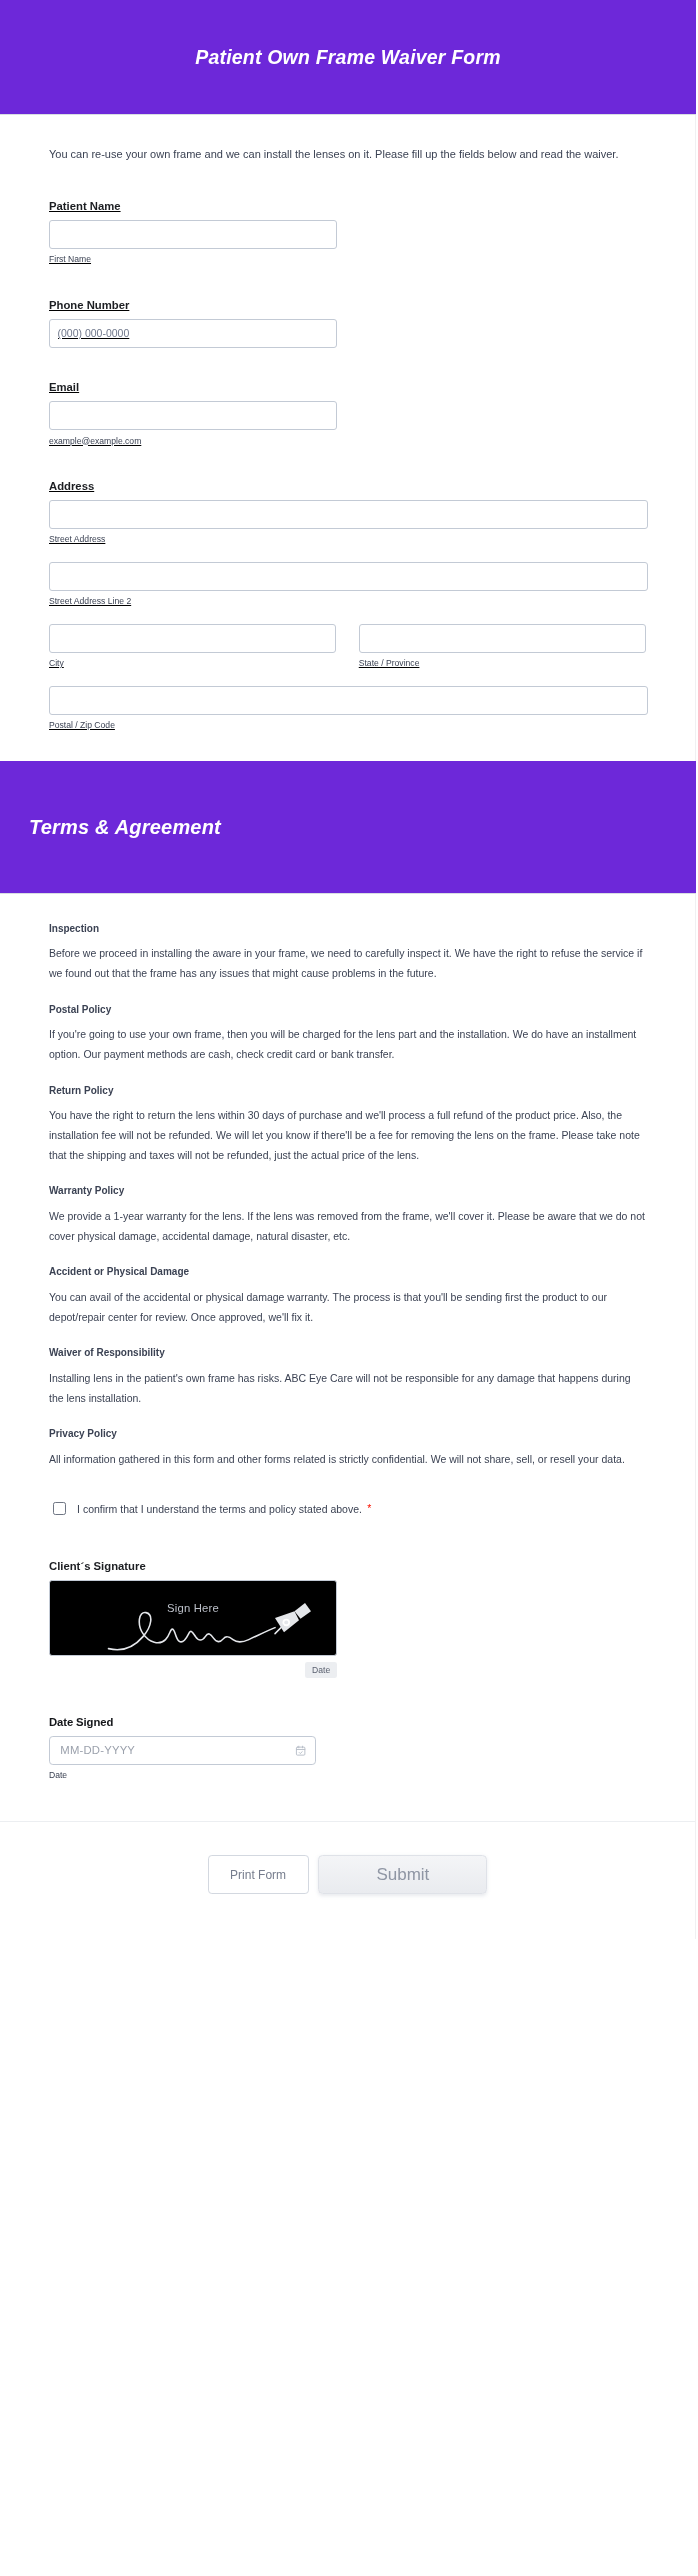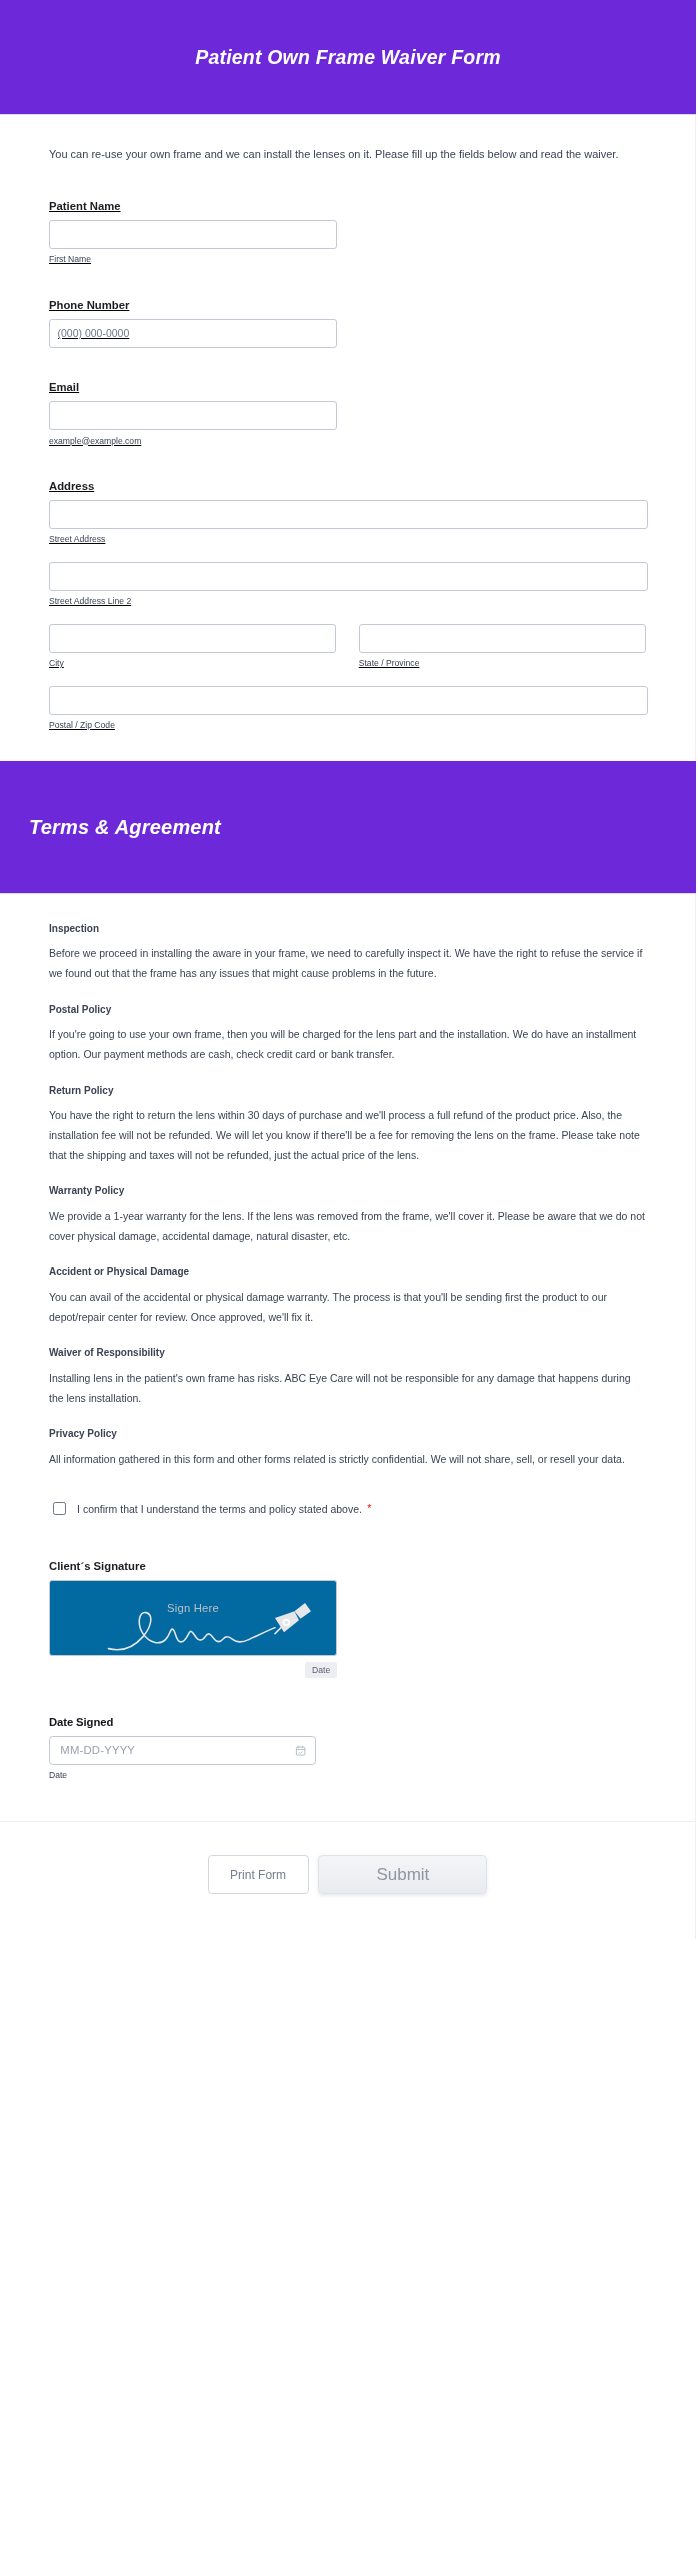--- a/index.html
+++ b/index.html
@@ -157,21 +157,21 @@
     font-size: 11.3px;
     font-weight: bold;
     color: #1c1e22;
     margin-bottom: 8.3px;
   }
   .sig-pad {
     width: 288px;
     height: 76px;
     border: 0.8px solid #c3cad5;
     border-radius: 3px;
-    background: #0369a1;
+    background: #000000;
     position: relative;
     overflow: hidden;
   }
   .sig-inner {
     position: absolute;
     left: 0; top: 0; right: 0; bottom: 0;
     display: flex;
     align-items: center;
     justify-content: center;
   }

